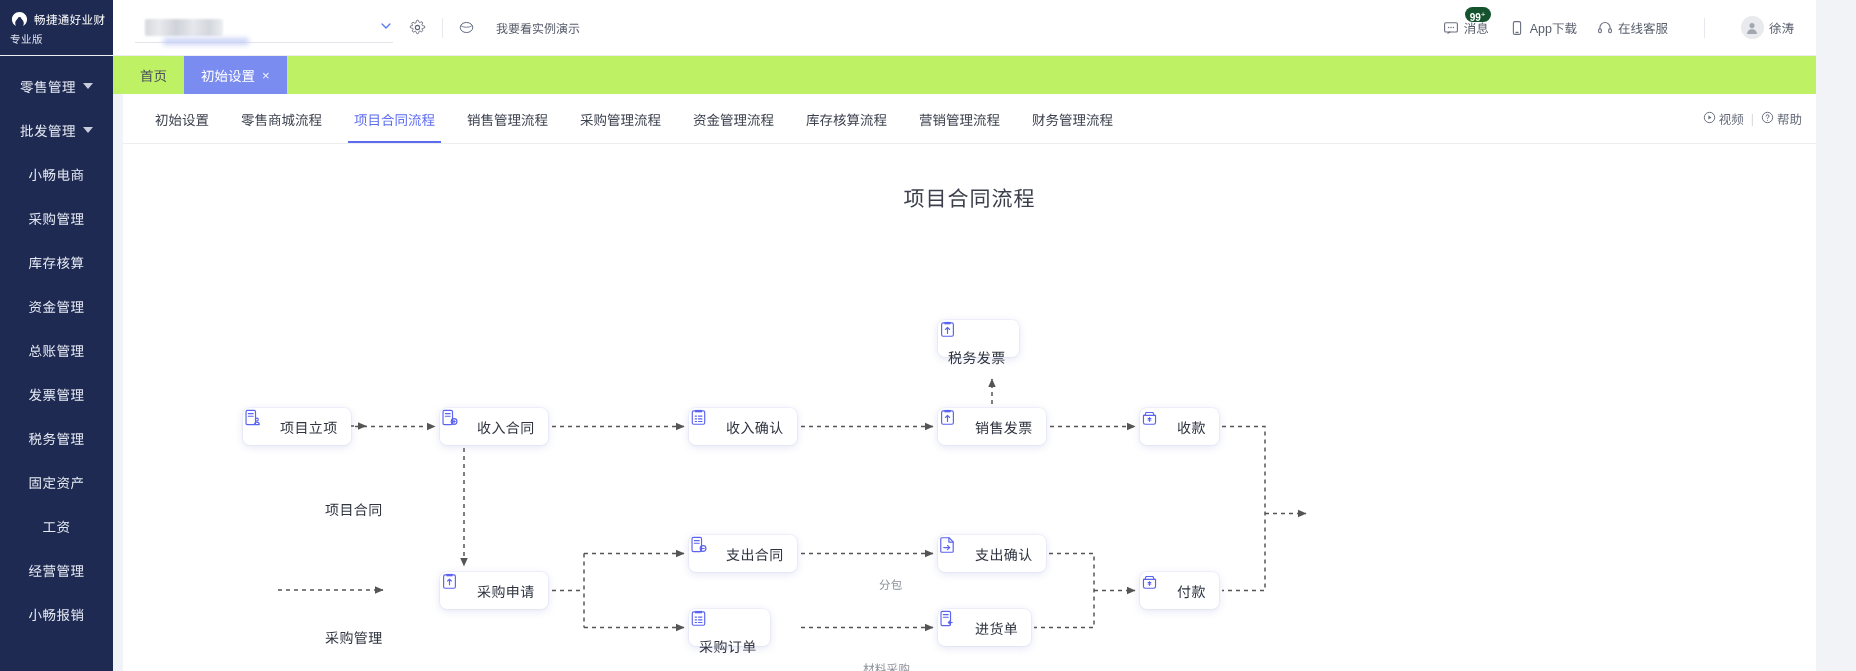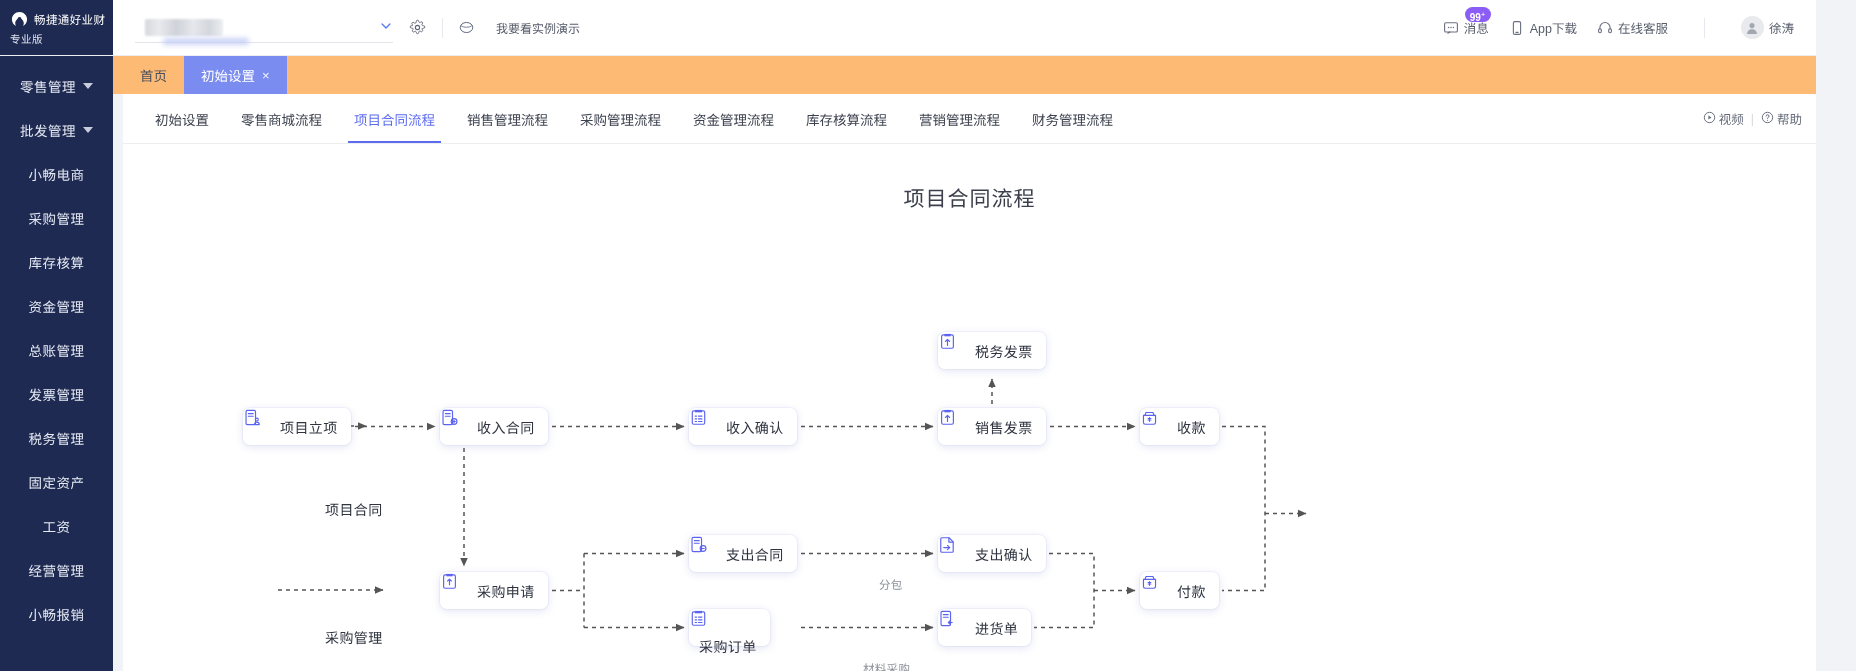--- a/index.html
+++ b/index.html
@@ -31,42 +31,42 @@
            background:#c3cdf4;filter:blur(2.4px);opacity:.85;}
   .chev{margin-left:auto;color:#5a7af0;font-size:12px;line-height:1;}
   .gear{margin-left:16px;color:#5d6170;display:flex;align-items:center;}
   .vdiv{width:1px;height:20px;background:#e6e8ed;margin:0 16px;}
   .demo-link{display:flex;align-items:center;gap:22px;color:#565c6b;font-size:12px;white-space:nowrap;}
   .demo-link .ic{color:#4a5570;display:flex;}
 
   .topbar-right{margin-left:auto;display:flex;align-items:center;gap:20px;padding-right:6px;}
   .tr-item{display:flex;align-items:center;gap:5px;color:#575d6b;font-size:12.5px;white-space:nowrap;position:relative;}
   .tr-item .ic{color:#6b7180;display:flex;align-items:center;}
-  .badge{position:absolute;left:22px;top:-11px;background:#8b5cf6;color:#fff;
+  .badge{position:absolute;left:22px;top:-11px;background:#14532d;color:#fff;
          border-radius:9px;padding:0 5px;height:15px;line-height:15px;font-size:10px;font-weight:bold;}
   .badge sup{font-size:8px;font-weight:normal;}
   .avatar{width:23px;height:23px;border-radius:50%;background:#e9eaee;display:flex;
           align-items:center;justify-content:center;color:#a3a7b2;}
   .uname{color:#555b69;font-size:12.5px;}
 
   
   .body{flex:1;display:flex;min-height:0;}
 
   
   .sidebar{width:113px;flex:0 0 113px;background:#1e2a51;padding-top:8px;overflow:hidden;}
   .side-item{height:44px;display:flex;align-items:center;justify-content:center;gap:7px;
              color:#e4e8f3;font-size:13.5px;letter-spacing:.5px;cursor:pointer;}
   .caret{width:0;height:0;border-left:5px solid transparent;border-right:5px solid transparent;
          border-top:6px solid #c8cee0;}
 
   
   .content{flex:1;display:flex;flex-direction:column;min-width:0;background:#f2f3f7;}
 
   
-  .tabstrip{height:38px;flex:0 0 38px;display:flex;align-items:flex-end;gap:0;padding-left:10px;background:#fdba74;}
+  .tabstrip{height:38px;flex:0 0 38px;display:flex;align-items:flex-end;gap:0;padding-left:10px;background:#bef264;}
   .tab{height:38px;display:flex;align-items:center;padding:0 17px;font-size:13.5px;color:#4a4f5c;cursor:pointer;gap:7px;}
   .tab.active{background:#7b8cf0;color:#fff;}
   .tab .x{font-size:13px;opacity:.92;}
 
   
   .card{flex:1;margin:0 0 0 10px;background:#fff;display:flex;flex-direction:column;min-height:0;}
 
   .navtabs{height:50px;flex:0 0 50px;display:flex;align-items:center;padding:0 14px 0 16px;
            border-bottom:1px solid #eceef1;position:relative;}
   .ntab{padding:0 16px;height:49px;display:flex;align-items:center;font-size:13.5px;
@@ -381,21 +381,21 @@
               <div class="node" style="left: 1017px; top: 264px;">
                 <span class="nicon">
                   <svg viewBox="0 0 22 22" width="19" height="19" fill="none" stroke="#5b63ef" stroke-width="1.35" stroke-linecap="round" stroke-linejoin="round">
                     <path d="M4 8.6h14v8.2a2 2 0 0 1-2 2H6a2 2 0 0 1-2-2z"></path>
                     <path d="M5.6 8.6 7 5.2h8l1.4 3.4"></path>
                     <path d="M11 11.2v4.2M9.4 12.2h3.2M9.4 13.9h3.2"></path>
                   </svg>
                 </span>
                 <span class="nlabel">收款</span>
               </div>
-              <div class="node" style="left: 815px; top: 188px;">
+              <div class="node" style="left: 815px; top: 176px; flex-direction: column;">
                 <span class="nicon">
                   <svg viewBox="0 0 22 22" width="19" height="19" fill="none" stroke="#5b63ef" stroke-width="1.35" stroke-linecap="round" stroke-linejoin="round">
                     <rect x="4.2" y="3.4" width="13.6" height="15.4" rx="1.7"></rect>
                     <path d="M7.4 2.2h7.2v2.8H7.4z" fill="#5b63ef" stroke="none"></path>
                     <path d="M11 15.6V8.6M11 8.6 8.6 11M11 8.6 13.4 11"></path>
                   </svg>
                 </span>
                 <span class="nlabel">税务发票</span>
               </div>
               <div class="node" style="left: 317px; top: 428px;">

